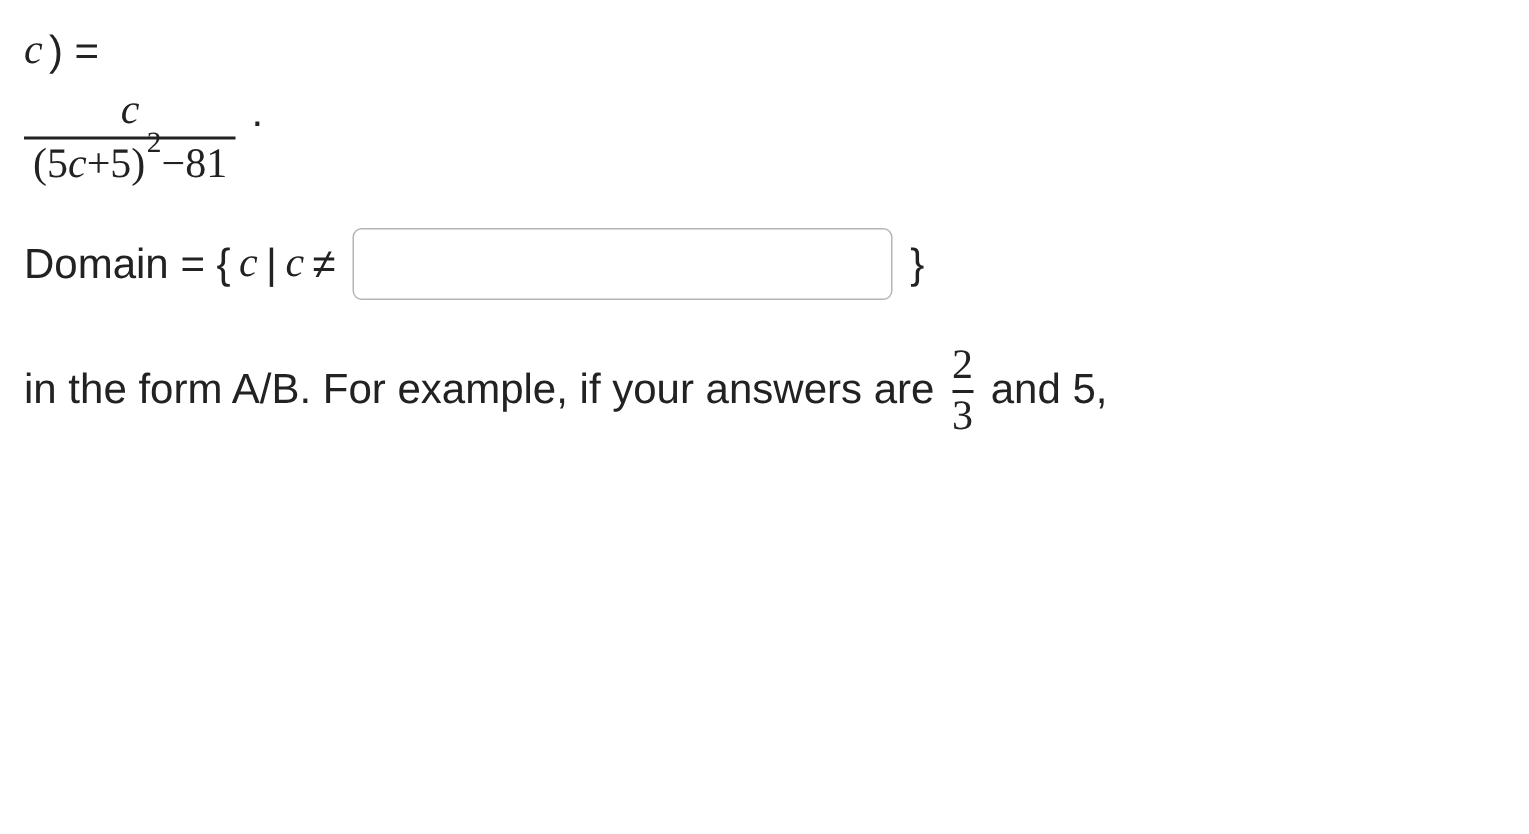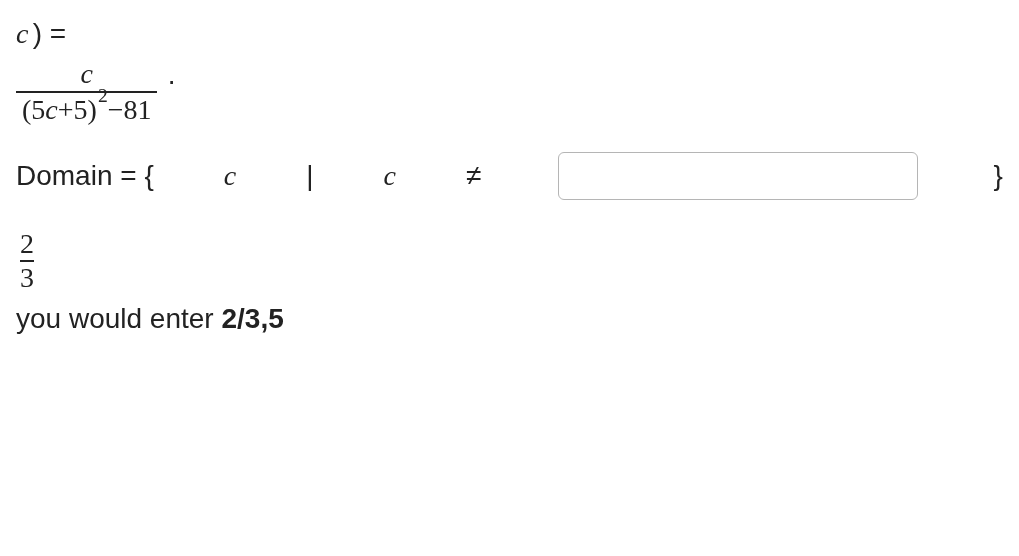--- a/index.html
+++ b/index.html
@@ -21,21 +21,21 @@
     align-items: center;
     vertical-align: middle;
     line-height: 1.05;
     margin: 6px 6px 0 0;
   }
   .frac .num, .frac .den { padding: 0 6px; }
   .frac .bar { width: 100%; border-top: 2px solid #222; margin: 2px 0; }
   .denom-row { display: flex; align-items: center; }
   .sup { font-size: 0.7em; position: relative; top: -0.65em; margin-left: 1px; }
   .period { align-self: flex-end; margin-bottom: 30px; }
-  .domain-row { margin-top: 28px; display: flex; align-items: center; gap: 0.2em; justify-content: space-between; }
+  .domain-row { margin-top: 28px; display: flex; align-items: center; gap: 0.2em; }
   .answer-input {
     width: 360px;
     height: 48px;
     border: 1px solid #b5b5b5;
     border-radius: 6px;
     font-size: 24px;
     padding: 4px 10px;
     background: #fff;
     margin: 0 6px;
   }
@@ -80,22 +80,21 @@
     <span class="mi">c</span>
     <span> | </span>
     <span class="mi">c</span>
     <span> ≠ </span>
   <input type="text" class="answer-input" style="">
   <span>}</span>
 </div>
 
 <div class="instr">
   <div>
+    <span>in the form A/B. For example, if your answers are </span>
     <span class="tight-frac">
       <span>2</span>
       <span class="bar"></span>
       <span>3</span>
     </span>
-  </div>
-  <div>
-    <span>you would enter </span><span class="bold">2/3,5</span>
+    <span> and 5,</span>
   </div>
 </div>
 
 </body></html>

